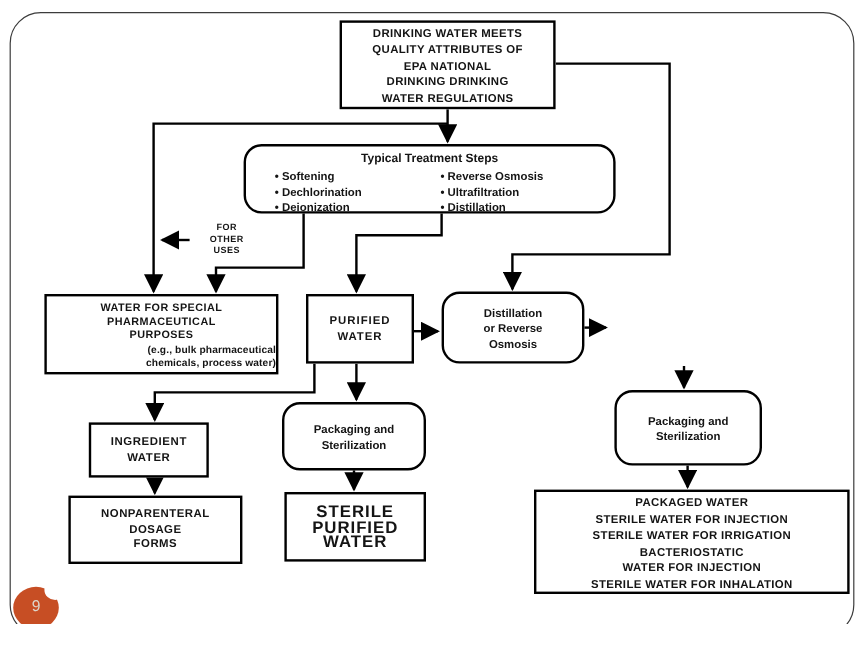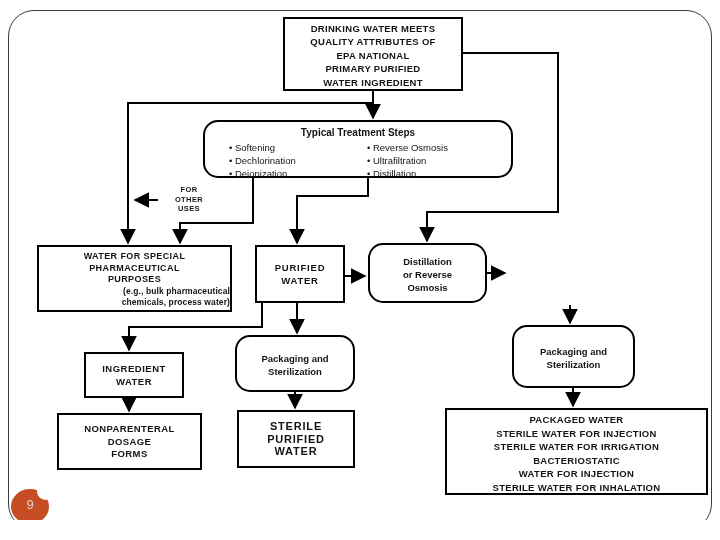--- a/index.html
+++ b/index.html
@@ -16,34 +16,34 @@
     position:absolute;background:#ffffff;border:2px solid #000;
     text-align:center;font-weight:bold;line-height:12px;box-sizing:border-box;
   }
   .rounded{border-radius:15px;border-width:2.5px;}
   .ln{white-space:nowrap;}
   
   .b-drinking{left:283px;top:17px;width:180px;height:74px;font-size:9.5px;line-height:13.4px;padding-top:3px;letter-spacing:.3px;}
   .b-treatment{left:203px;top:120px;width:310px;height:58px;font-size:9.5px;}
   .t-title{font-size:10px;font-weight:bold;margin-top:5px;line-height:12px;}
   .t-cols{display:flex;text-align:left;margin-top:2px;}
-  .t-col{line-height:13px;font-size:9.5px;font-weight:normal;}
+  .t-col{line-height:13px;font-size:9.5px;font-weight:bold;}
   .t-col.left{margin-left:24px;width:138px;}
   .t-col.right{flex:1;}
   .b-special{left:37px;top:245px;width:195px;height:67px;padding-top:4px;}
   .b-special .caps{font-size:9px;line-height:11.5px;letter-spacing:.4px;}
   .b-special .sub{font-size:8.5px;line-height:11px;font-weight:bold;letter-spacing:.1px;text-align:right;}
   .b-purified{left:255px;top:245px;width:90px;height:58px;font-size:9.5px;line-height:13px;padding-top:14px;letter-spacing:.8px;}
   .b-distill{left:368px;top:243px;width:119px;height:60px;font-size:9.5px;line-height:13px;padding-top:10px;}
   .b-wfi{left:508px;top:249px;width:120px;height:56px;font-size:9.5px;line-height:12.5px;padding-top:8px;letter-spacing:.5px;}
-  .b-ingredient{left:84px;top:352px;width:100px;height:46px;font-size:9.5px;line-height:12.5px;padding-top:9px;letter-spacing:.5px;}
+  .b-ingredient{left:74px;top:352px;width:100px;height:46px;font-size:9.5px;line-height:12.5px;padding-top:9px;letter-spacing:.5px;}
   .b-pack-mid{left:235px;top:335px;width:120px;height:57px;font-size:9.5px;line-height:13px;padding-top:15px;}
   .b-pack-right{left:512px;top:325px;width:123px;height:63px;font-size:9.5px;line-height:13px;padding-top:18px;}
   .b-nonpar{left:57px;top:413px;width:145px;height:57px;font-size:9.5px;line-height:12.5px;padding-top:8px;letter-spacing:.4px;border-width:2.5px;}
-  .b-sterile{left:237px;top:410px;width:118px;height:58px;font-size:11px;line-height:12.5px;padding-top:8px;letter-spacing:.8px;}
+  .b-sterile{left:237px;top:410px;width:118px;height:58px;font-size:14px;line-height:12.5px;padding-top:8px;letter-spacing:.8px;}
   .b-packaged{left:445px;top:408px;width:263px;height:87px;font-size:9.5px;line-height:13.6px;padding-top:3px;letter-spacing:.3px;}
   .lbl-other{
     position:absolute;left:160px;top:185px;width:58px;text-align:center;
     font-size:7.5px;font-weight:bold;line-height:9.5px;letter-spacing:.4px;
   }
   .page-badge{position:absolute;left:11px;top:487px;width:40px;height:37px;}
   .badge-circle{position:absolute;left:0;top:2px;width:38px;height:35px;border-radius:50%;background:#c74e24;}
   .badge-bite{position:absolute;left:26px;top:-4px;width:18px;height:17px;border-radius:50%;background:#ffffff;}
   .badge-num{
     position:absolute;left:0;top:10px;width:38px;text-align:center;
@@ -77,22 +77,22 @@
       <path d="M295,392 L295,408" marker-end="url(#ah)"></path>
       <path d="M570,305 L570,323" marker-end="url(#ah)"></path>
       <path d="M573,388 L573,406" marker-end="url(#ah)"></path>
     </g>
   </svg>
 
   <div class="box b-drinking">
     <div class="ln">DRINKING WATER MEETS</div>
     <div class="ln">QUALITY ATTRIBUTES OF</div>
     <div class="ln">EPA NATIONAL</div>
-    <div class="ln">PRIMARY PURIFIED</div>
-    <div class="ln">WATER INGREDIENT</div>
+    <div class="ln">DRINKING DRINKING</div>
+    <div class="ln">WATER REGULATIONS</div>
   </div>
 
   <div class="box rounded b-treatment">
     <div class="t-title">Typical Treatment Steps</div>
     <div class="t-cols">
       <div class="t-col left">
         <div class="ln">• Softening</div>
         <div class="ln">• Dechlorination</div>
         <div class="ln">• Deionization</div>
       </div>

